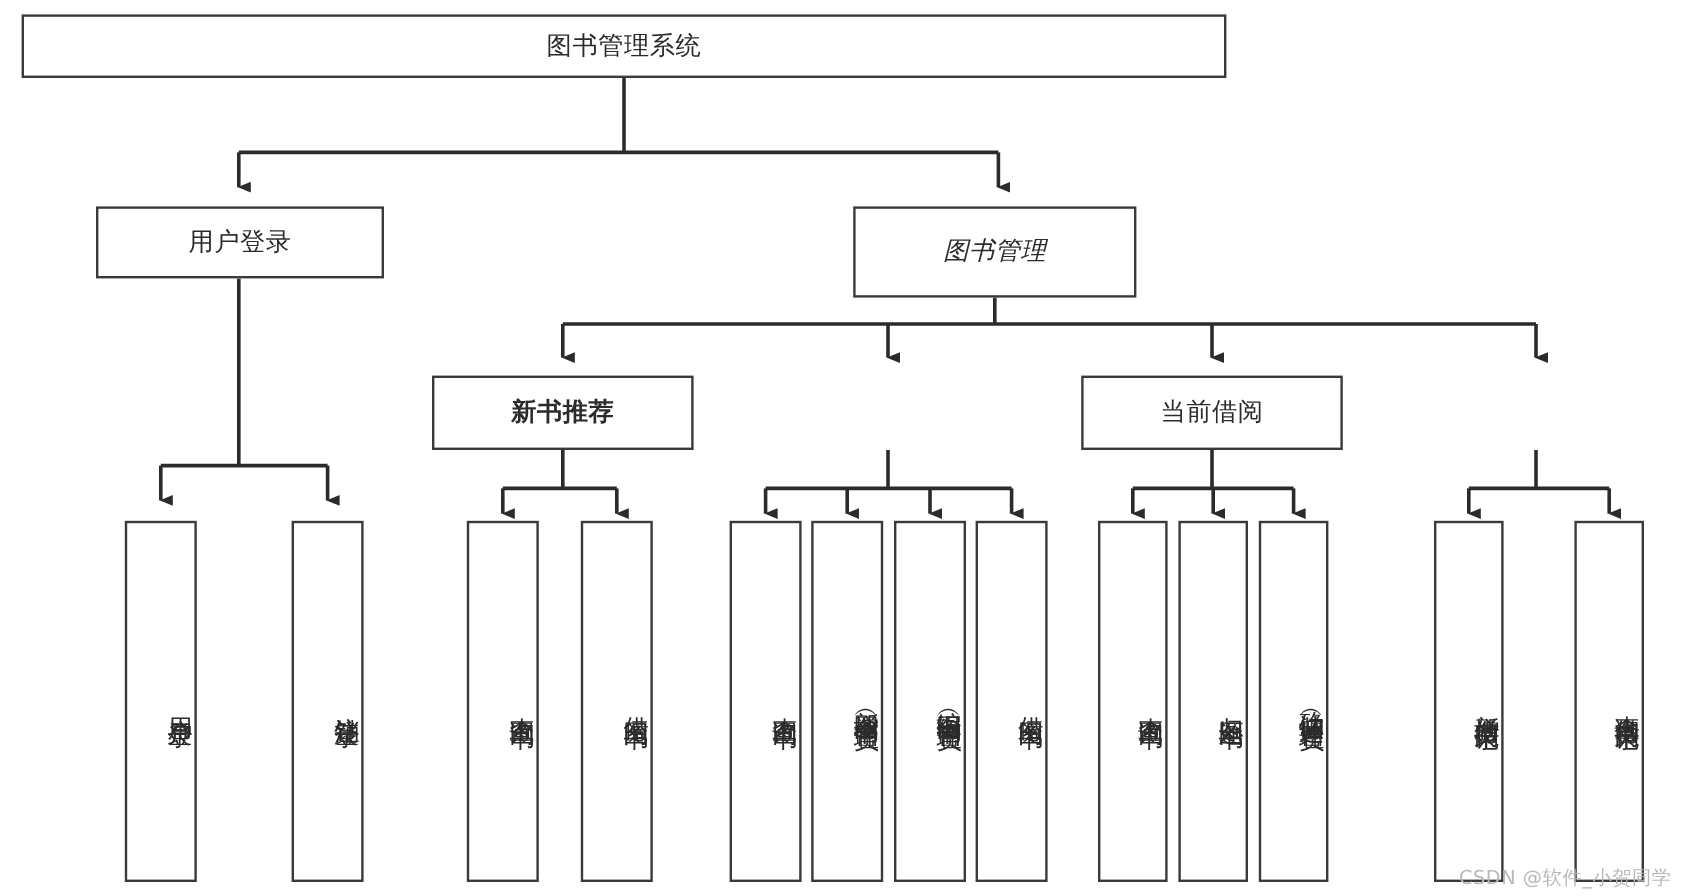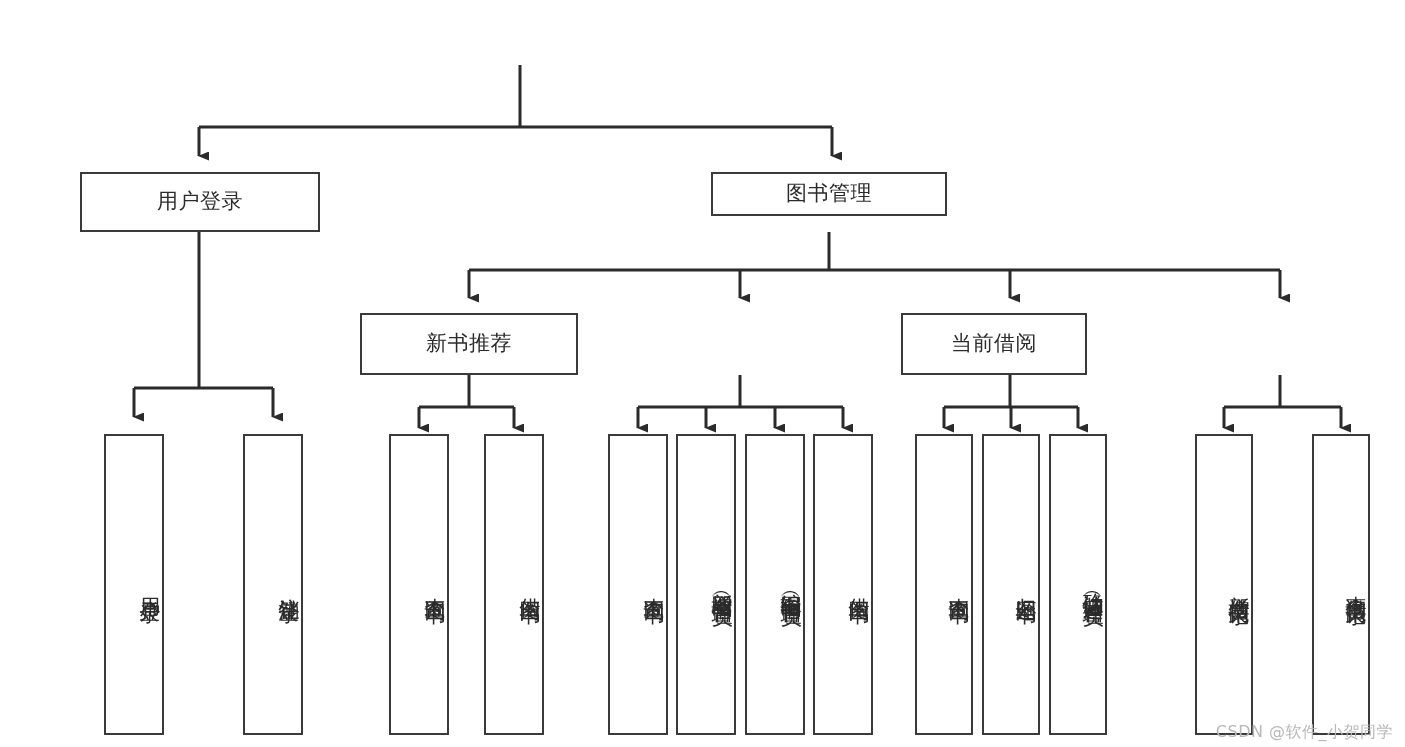--- a/index.html
+++ b/index.html
@@ -119,26 +119,27 @@
       <path d="M1011,407 L1011,428" marker-end="url(#arrowhead)"></path>
       <path d="M1078,407 L1078,428" marker-end="url(#arrowhead)"></path>
 
       <path d="M1280,375 L1280,407"></path>
       <path d="M1224,407 L1341,407"></path>
       <path d="M1224,407 L1224,428" marker-end="url(#arrowhead)"></path>
       <path d="M1341,407 L1341,428" marker-end="url(#arrowhead)"></path>
     </g>
   </svg>
 
+  <div class="node horiz root" style="left:18px; top:12px; width:1004px; height:53px;">图书管理系统</div>
 
   <div class="node horiz" style="left:80px; top:172px; width:240px; height:60px;">用户登录</div>
-  <div class="node horiz" style="left:711px; top:172px; width:236px; height:44px;">图书管理</div>
+  <div class="node horiz" style="left:711px; top:172px; width:236px; height:76px;font-style:italic;">图书管理</div>
 
-  <div class="node horiz" style="left:360px; top:313px; width:218px; height:62px;">新书推荐</div>
-  <div class="node horiz" style="left:901px; top:313px; width:186px; height:62px;">当前借阅</div>
+  <div class="node horiz" style="left:360px; top:313px; width:218px; height:62px;font-weight:bold;">新书推荐</div>
+  <div class="node horiz" style="left:901px; top:313px; width:218px; height:62px;">当前借阅</div>
 
   <div class="node leaf" style="left:104px; top:434px; width:60px; height:301px;">
     <span class="vlabel">用户登录</span>
   </div>
   <div class="node leaf" style="left:243px; top:434px; width:60px; height:301px;">
     <span class="vlabel">注销登录</span>
   </div>
 
   <div class="node leaf" style="left:389px; top:434px; width:60px; height:301px;">
     <span class="vlabel">查询图书</span>

